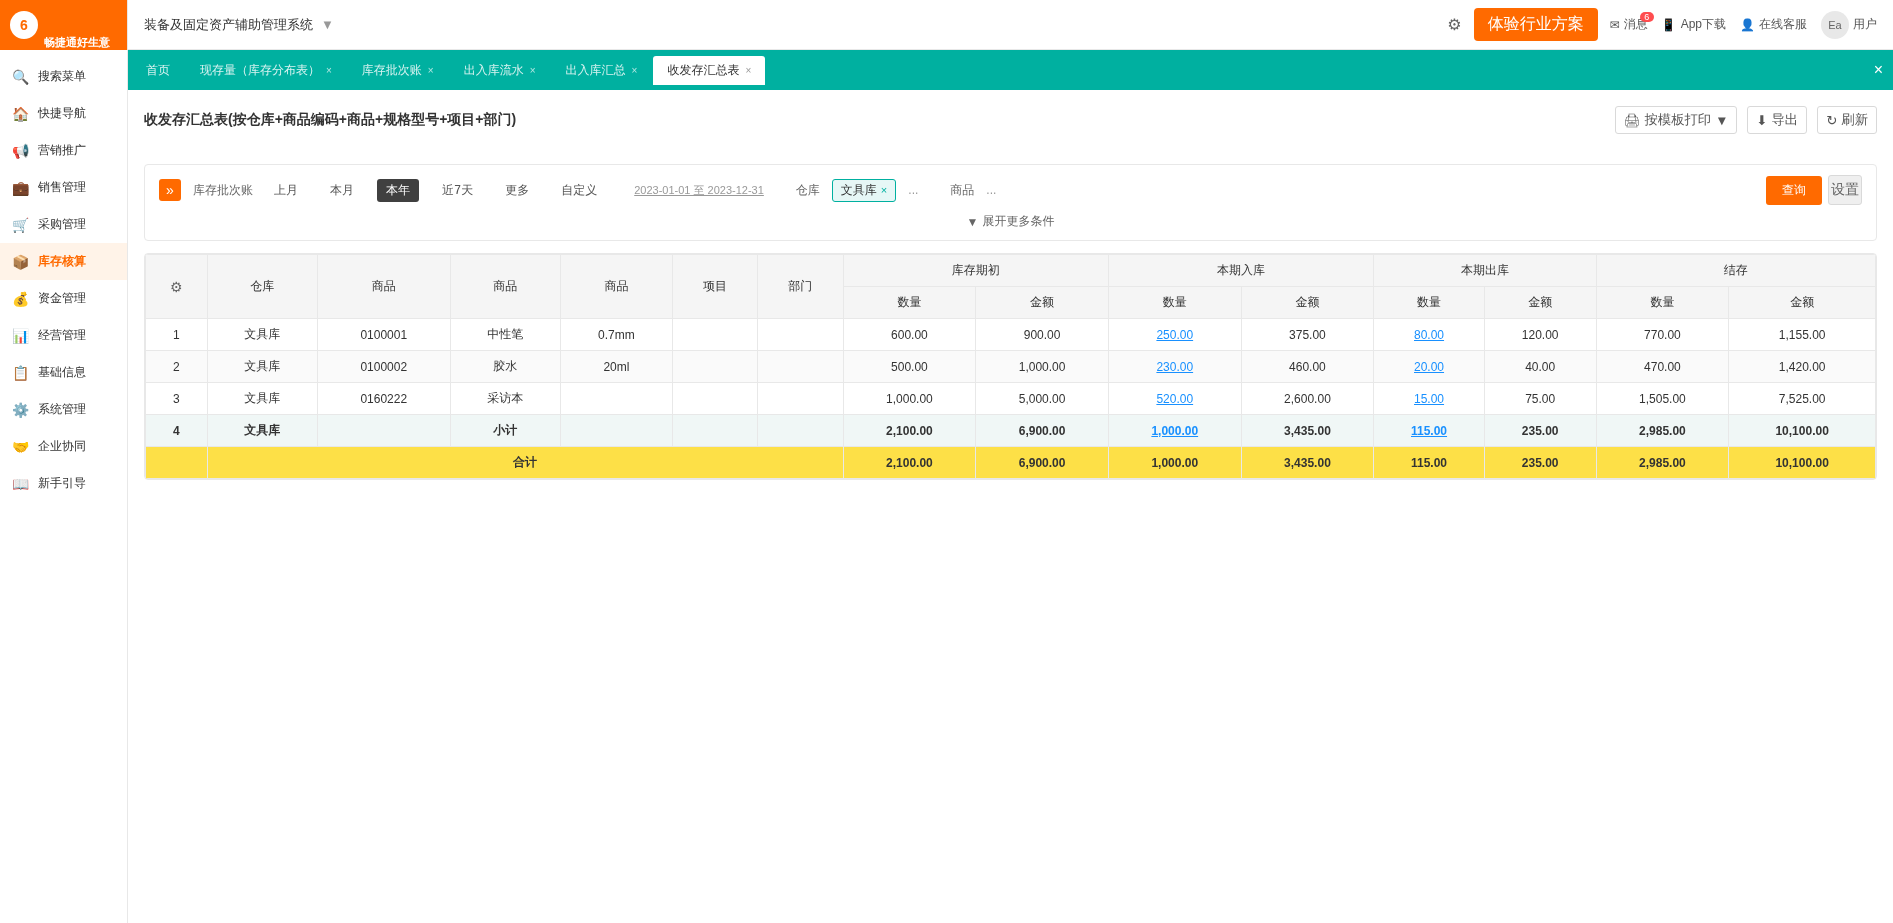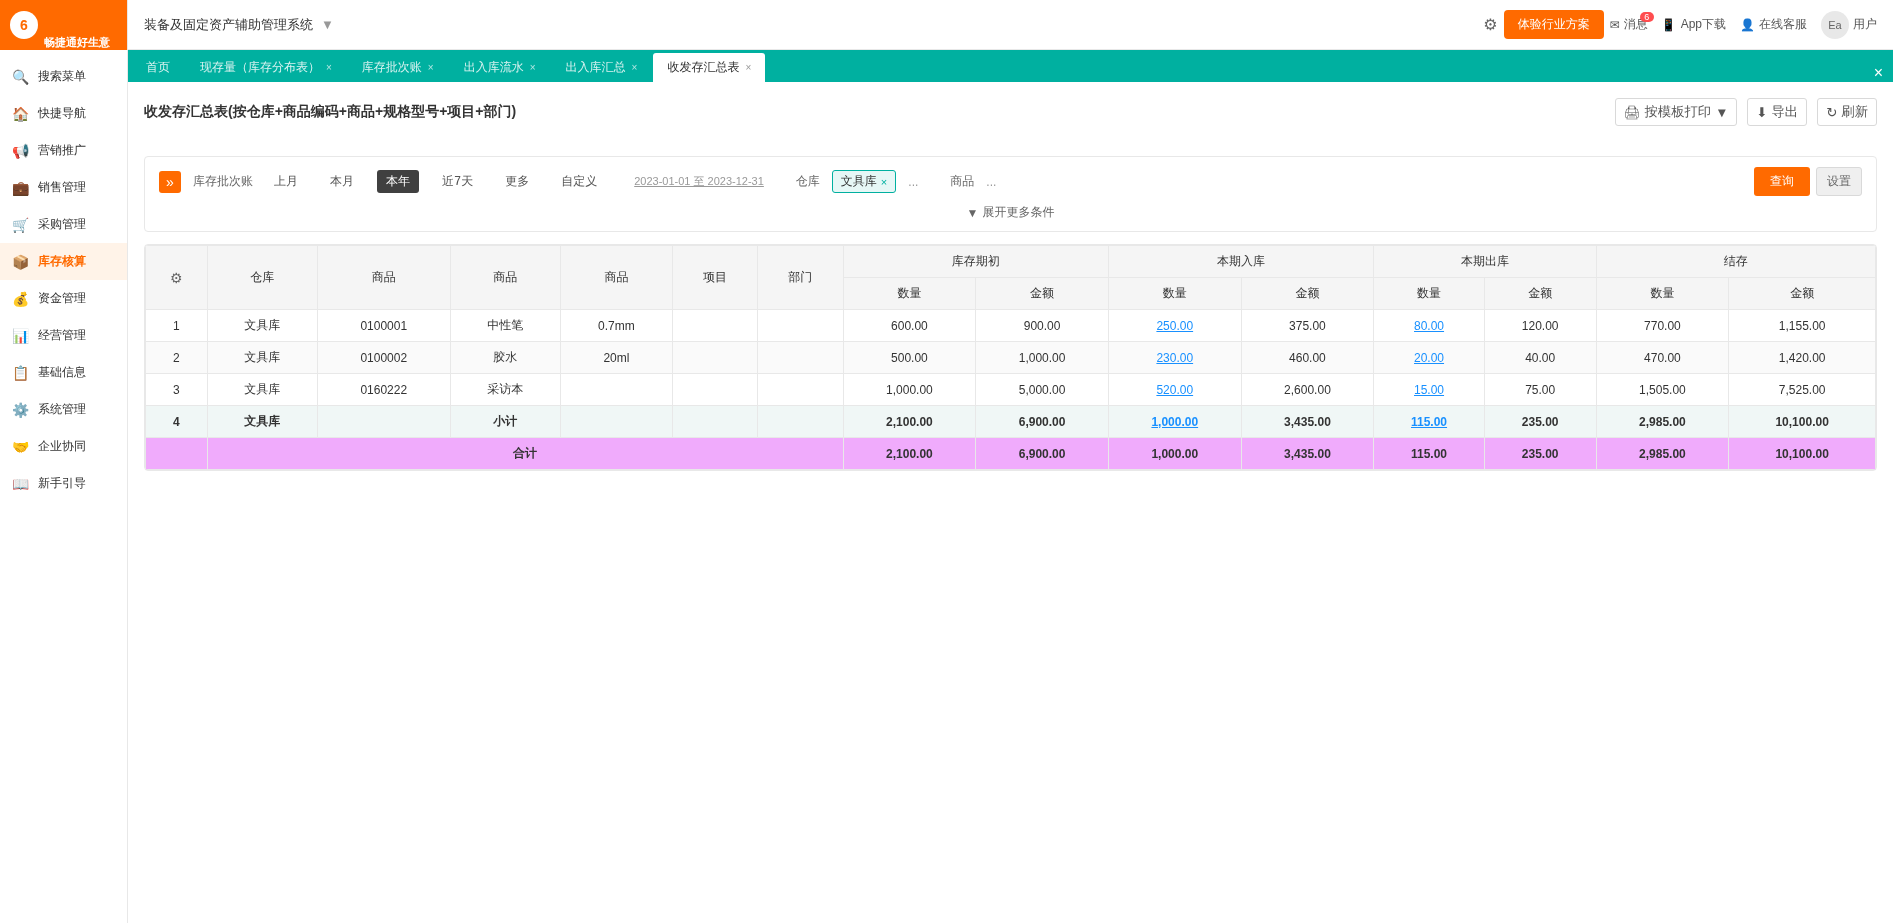--- a/index.html
+++ b/index.html
@@ -11,32 +11,32 @@
     .sidebar-logo-icon { width: 28px; height: 28px; background: #fff; border-radius: 50%; display: flex; align-items: center; justify-content: center; font-size: 14px; font-weight: bold; color: #ff6a00; }
     .sidebar-menu { flex: 1; overflow-y: auto; padding: 8px 0; }
     .sidebar-item { display: flex; align-items: center; gap: 8px; padding: 10px 12px; cursor: pointer; color: #333; font-size: 12px; transition: background 0.2s; }
     .sidebar-item.active { background: #fff3e8; color: #ff6a00; font-weight: bold; }
     .sidebar-item-icon { font-size: 14px; width: 18px; text-align: center; }
 
     
     .main { flex: 1; display: flex; flex-direction: column; overflow: hidden; }
 
     
-    .topbar { height: 50px; background: #fff; border-bottom: 1px solid #e8e8e8; display: flex; align-items: center; padding: 0 16px; gap: 6px; }
+    .topbar { height: 50px; background: #fff; border-bottom: 1px solid #e8e8e8; display: flex; align-items: center; padding: 0 16px; gap: 12px; }
     .topbar-system-title { font-size: 13px; color: #333; flex: 1; display: flex; align-items: center; gap: 8px; }
     .topbar-settings-icon { cursor: pointer; color: #666; font-size: 16px; }
-    .topbar-experience-btn { background: #ff6a00; color: #fff; border: none; border-radius: 4px; padding: 6px 14px; font-size: 12px; cursor: pointer; }
+    .topbar-experience-btn { background: #ff6a00; color: #fff; border: none; border-radius: 4px; padding: 6px 14px; font-size: 16px; cursor: pointer; }
     .topbar-right { display: flex; align-items: center; gap: 14px; color: #555; font-size: 12px; }
     .topbar-badge { position: relative; cursor: pointer; }
     .topbar-badge-dot { position: absolute; top: -4px; right: -6px; background: #ff4d4f; color: #fff; border-radius: 8px; font-size: 9px; padding: 0 4px; min-width: 14px; text-align: center; }
     .topbar-right-item { cursor: pointer; display: flex; align-items: center; gap: 4px; }
     .user-avatar { width: 28px; height: 28px; background: #e8e8e8; border-radius: 50%; display: flex; align-items: center; justify-content: center; font-size: 11px; color: #666; }
 
     
-    .nav-tabs { height: 32px; background: #00b0a0; display: flex; align-items: flex-end; padding: 0 4px; gap: 2px; position: relative; }
+    .nav-tabs { height: 40px; background: #00b0a0; display: flex; align-items: center; padding: 0 4px; gap: 2px; position: relative; }
     .nav-tab { display: flex; align-items: center; gap: 4px; padding: 6px 14px; font-size: 12px; cursor: pointer; color: rgba(255,255,255,0.85); border-radius: 3px 3px 0 0; white-space: nowrap; }
     .nav-tab.active { background: #fff; color: #333; border-radius: 3px 3px 0 0; }
     .nav-tab-close { font-size: 10px; color: rgba(255,255,255,0.7); margin-left: 2px; cursor: pointer; }
     .nav-tab.active .nav-tab-close { color: #999; }
     .nav-close-all { position: absolute; right: 10px; color: #fff; font-size: 16px; cursor: pointer; }
 
     
     .content { flex: 1; overflow-y: auto; background: #f0f2f5; padding: 0; }
     .page-container { background: #fff; margin: 0; padding: 16px; min-height: 100%; }
 
@@ -55,32 +55,32 @@
     .filter-date-btn.active { background: #404040; color: #fff; border-radius: 3px; }
     .filter-date-range { font-size: 11px; color: #999; margin-left: 16px; text-decoration: underline; }
     .filter-warehouse-label { color: #666; font-size: 12px; margin-left: 20px; }
     .filter-tag { display: flex; align-items: center; gap: 4px; background: #e6f7f6; border: 1px solid #00b0a0; border-radius: 3px; padding: 2px 8px; font-size: 12px; color: #333; }
     .filter-tag-close { cursor: pointer; color: #00b0a0; font-size: 11px; }
     .filter-more-btn { color: #999; cursor: pointer; font-size: 12px; }
     .filter-goods-label { color: #666; font-size: 12px; margin-left: 20px; }
     .filter-expand-row { display: flex; align-items: center; justify-content: center; margin-top: 8px; }
     .filter-expand-btn { display: flex; align-items: center; gap: 4px; color: #666; cursor: pointer; font-size: 12px; }
     .query-btn { background: #ff6a00; color: #fff; border: none; border-radius: 3px; padding: 6px 16px; font-size: 12px; cursor: pointer; white-space: nowrap; }
-    .settings-btn { color: #666; cursor: pointer; font-size: 12px; padding: 5px 10px; border: 1px solid #d9d9d9; border-radius: 3px; }
+    .settings-btn { color: #666; cursor: pointer; font-size: 14px; padding: 5px 2px; border: 1px solid #d9d9d9; border-radius: 3px; }
 
     
     .table-wrapper { overflow-x: auto; border: 1px solid #e8e8e8; border-radius: 4px; }
     table { width: 100%; border-collapse: collapse; font-size: 12px; }
     thead tr th { background: #f5f5f5; border: 1px solid #e8e8e8; padding: 7px 8px; text-align: center; color: #333; font-weight: normal; white-space: nowrap; }
     tbody tr td { border: 1px solid #e8e8e8; padding: 7px 8px; text-align: center; color: #333; white-space: nowrap; }
     tbody tr:nth-child(odd) { background: #fff; }
     tbody tr:nth-child(even) { background: #fafafa; }
     tbody tr.subtotal td { background: #f0f7f6; font-weight: bold; }
     .link-text { color: #1890ff; cursor: pointer; text-decoration: underline; }
-    tfoot tr td { background: #f0abfc; font-weight: bold; border: 1px solid #e8e8e8; padding: 7px 8px; text-align: center; color: #333; white-space: nowrap; }
+    tfoot tr td { background: #fde047; font-weight: bold; border: 1px solid #e8e8e8; padding: 7px 8px; text-align: center; color: #333; white-space: nowrap; }
 
     
     .table-settings-icon { cursor: pointer; color: #666; font-size: 14px; }
   </style>
 </head>
 <body>
 
 <div class="sidebar">
   <div class="sidebar-logo">
     <div class="sidebar-logo-icon">6</div>

